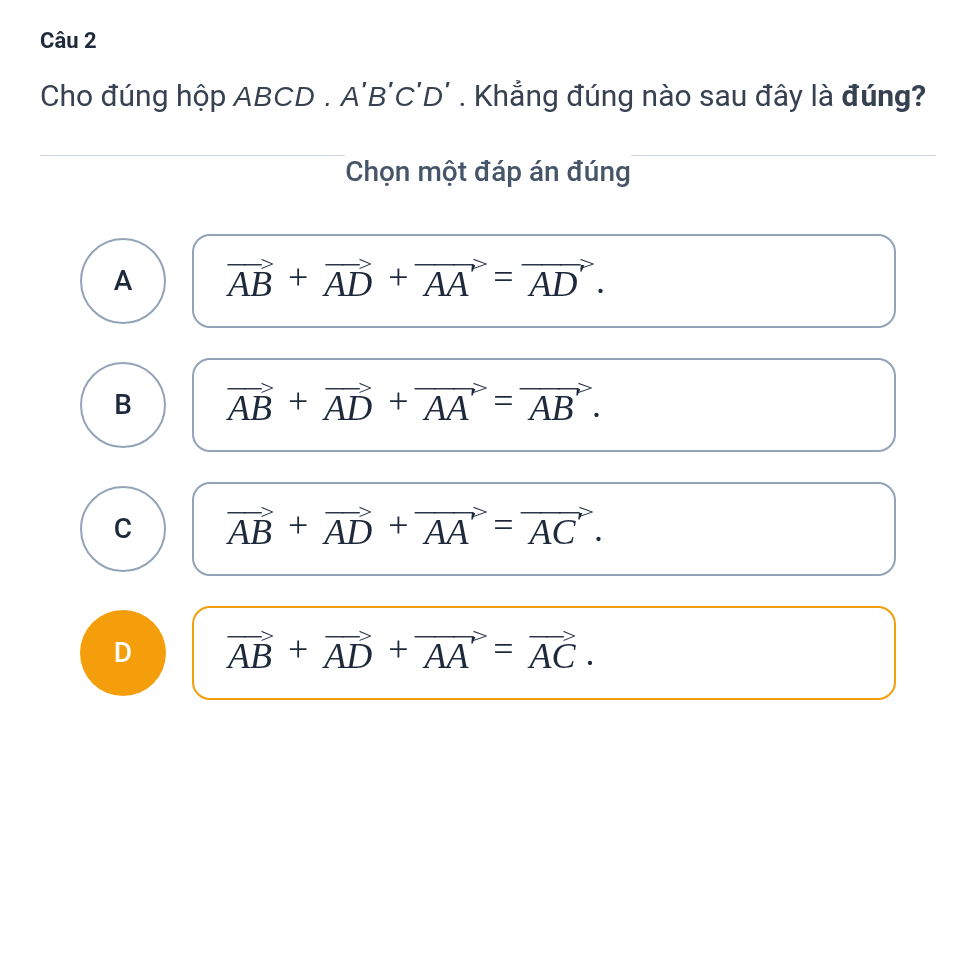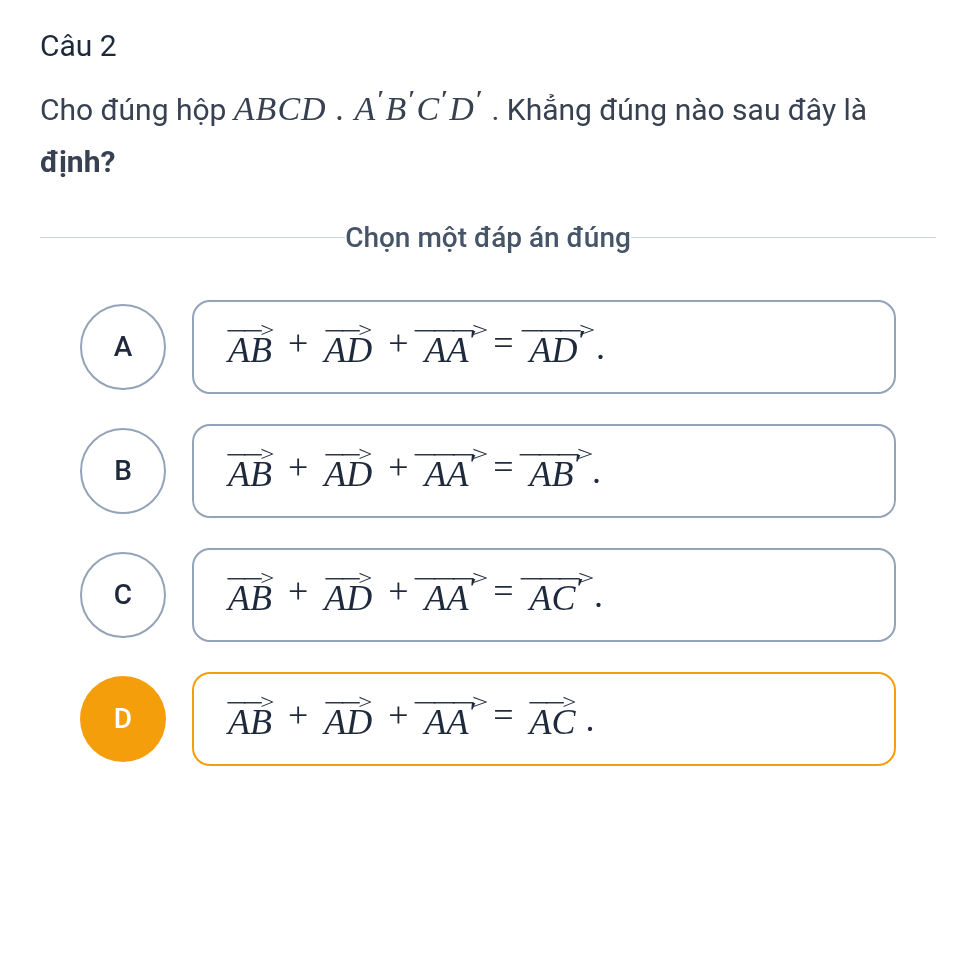--- a/index.html
+++ b/index.html
@@ -4,41 +4,40 @@
 <style>
 * { margin:0; padding:0; box-sizing:border-box; }
 body {
   font-family: -apple-system, BlinkMacSystemFont, "Segoe UI", Roboto, Arial, sans-serif;
   background:#fff;
   padding:28px 40px;
   color:#1e293b;
   width:976px;
 }
 .question-number {
-  font-weight:400;
-  font-size:30px;
+  font-weight:700;
+  font-size:22px;
   color:#1e293b;
   margin-bottom:18px;
 }
 .question-text {
   font-size:30px;
   color:#374151;
   line-height:1.65;
   margin-bottom:34px;
 }
 .question-text .mathit {
-  font-family:Liberation Serif, serif;
+  font-family:Liberation Sans, sans-serif;
   font-style:italic;
-  font-size:34px;
+  font-size:28px;
   letter-spacing:1px;
 }
 .question-text .bold { font-weight:700; }
 .divider-wrap {
   display:flex;
-  align-items:center;
   margin-bottom:46px;
 }
 .divider-line {
   flex:1;
   height:1px;
   background:#cbd5e1;
 }
 .divider-label {
   font-size:28px;
   color:#475569;
@@ -139,21 +138,21 @@
 </style>
 </head>
 <body>
 
 <div class="question-number">Câu 2</div>
 
 <div class="question-text">
   <span>Cho đúng hộp </span>
   <span class="mathit">ABCD . A<span class="prime">′</span>B<span class="prime">′</span>C<span class="prime">′</span>D<span class="prime">′</span></span>
   <span>. Khẳng đúng nào sau đây là </span>
-  <span class="bold">định?</span>
+  <span class="bold">đúng?</span>
 </div>
 
 <div class="divider-wrap">
   <div class="divider-line"></div>
   <div class="divider-label">Chọn một đáp án đúng</div>
   <div class="divider-line"></div>
 </div>
 
 <div class="options">
 

